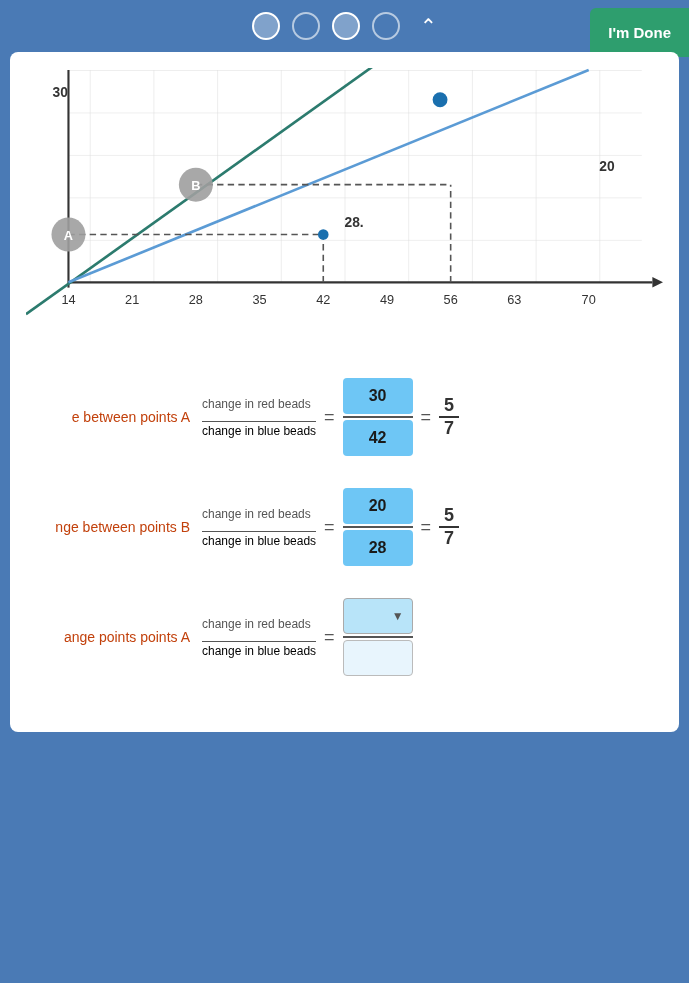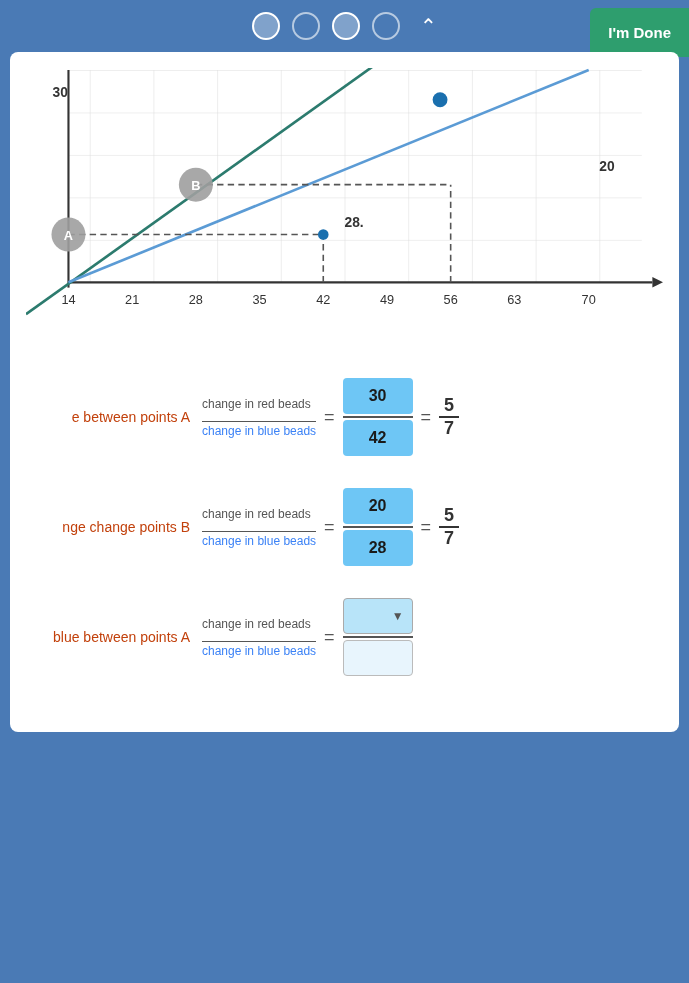--- a/index.html
+++ b/index.html
@@ -121,21 +121,21 @@
       padding-bottom: 10px;
       border-bottom: 1.5px solid #555;
       width: 100%;
     }
 
     .fraction-text .denominator-text {
       padding-top: 2px;
     }
 
     .blue-text {
-      color: #3b82f6;
+      color: #000000;
     }
 
     .equals-sign {
       font-size: 18px;
       color: #555;
     }
 
     .value-fraction {
       display: flex;
       flex-direction: column;
@@ -302,42 +302,42 @@
         </div>
         <span class="equals-sign">=</span>
         <div class="final-fraction">
           <div class="num">5</div>
           <div class="den">7</div>
         </div>
       </div>
     </div>
 
     <div class="ratio-section">
-      <div class="ratio-label">nge change points B</div>
+      <div class="ratio-label">nge between points B</div>
       <div class="fraction-expression">
         <div class="fraction-text">
           <div class="numerator-text">change in red beads</div>
           <div class="denominator-text blue-text">change in blue beads</div>
         </div>
         <span class="equals-sign">=</span>
         <div class="value-fraction">
           <div class="value-box">20</div>
           <div class="value-divider"></div>
           <div class="value-box bottom">28</div>
         </div>
         <span class="equals-sign">=</span>
         <div class="final-fraction">
           <div class="num">5</div>
           <div class="den">7</div>
         </div>
       </div>
     </div>
 
     <div class="ratio-section">
-      <div class="ratio-label">blue between points A</div>
+      <div class="ratio-label">ange points points A</div>
       <div class="fraction-expression">
         <div class="fraction-text">
           <div class="numerator-text">change in red beads</div>
           <div class="denominator-text blue-text">change in blue beads</div>
         </div>
         <span class="equals-sign">=</span>
         <div class="value-fraction">
           <div class="value-box-dropdown">
             <span></span>
             <span class="dropdown-arrow">▼</span>

